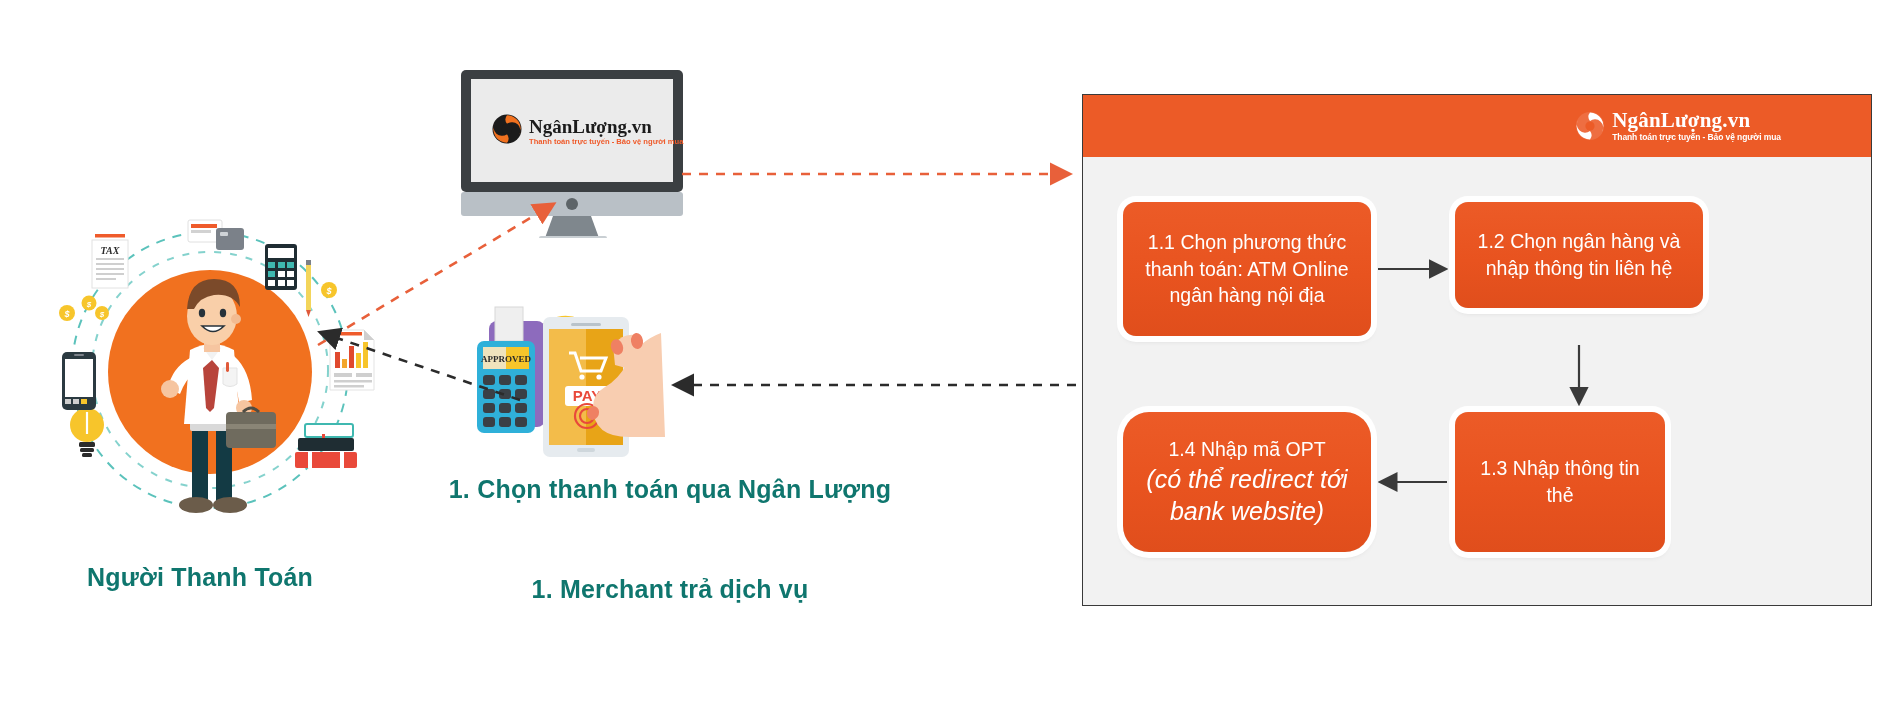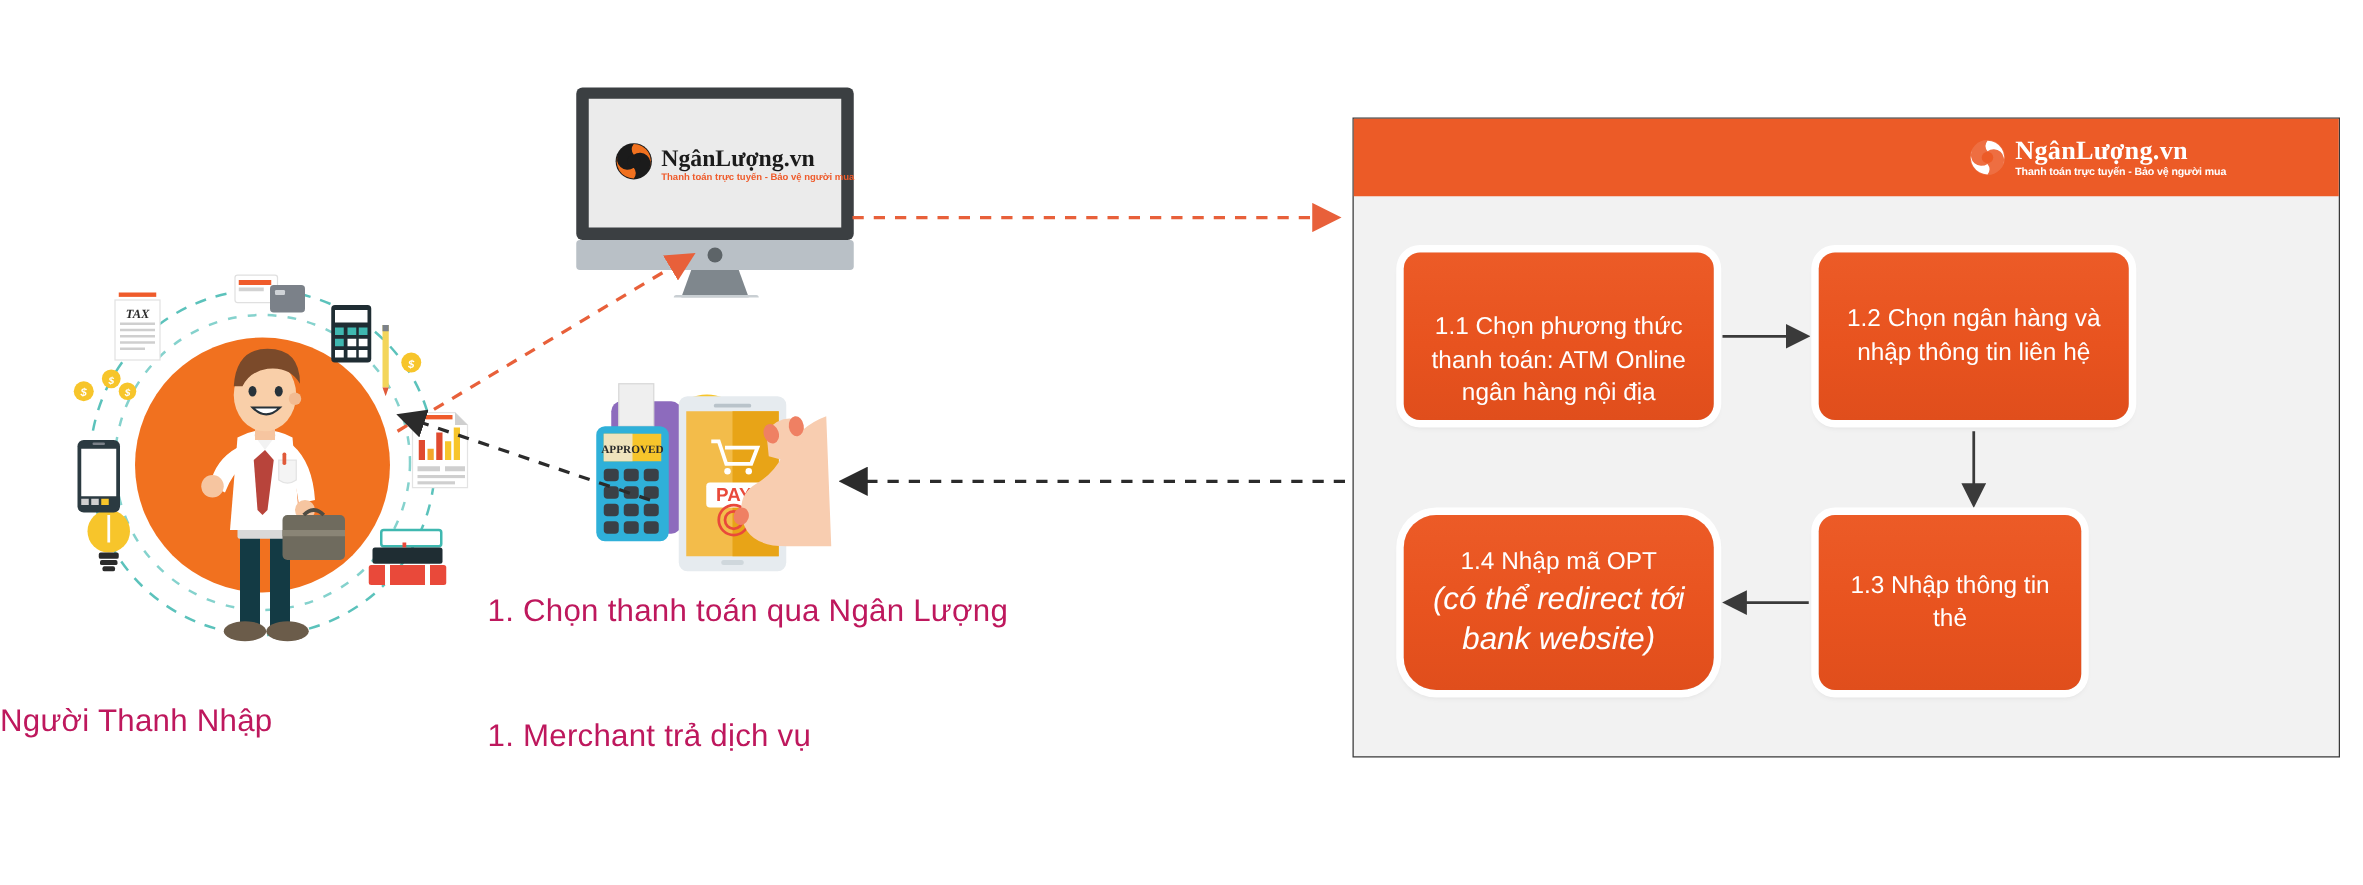--- a/index.html
+++ b/index.html
@@ -18,24 +18,25 @@
 
   
   .abs { position: absolute; }
 
   
   #payer-illustration { left: 40px; top: 212px; width: 340px; height: 310px; font-style: italic; }
   #payer-illustration svg { display: block; }
 
   .caption {
     position: absolute;
+    text-align: center;
     font-family: "Liberation Sans", sans-serif;
     font-size: 25px;
-    color: #be185d;
-    font-weight: 400;
+    color: #0f766e;
+    font-weight: 700;
     white-space: nowrap;
     letter-spacing: .2px;
   }
   #payer-caption { left: 0px; top: 563px; width: 400px; }
   #merchant-caption { left: 390px; top: 475px; width: 560px; }
   #merchant-pay-caption { left: 390px; top: 575px; width: 560px; }
 
   
   #monitor { left: 455px; top: 68px; width: 250px; height: 170px; }
 
@@ -94,22 +95,22 @@
     line-height: 1.36;
     font-weight: 400;
   }
   .flow-box .sub {
     display: block;
     font-style: italic;
     font-size: 25px;
     line-height: 1.3;
   }
 
-  #box-11 { left: 40px;  top: 45px;  width: 248px; height: 134px; align-items: flex-end; }
-  #box-12 { left: 372px; top: 45px;  width: 248px; height: 134px; }
+  #box-11 { left: 40px;  top: 45px;  width: 248px; height: 134px; }
+  #box-12 { left: 372px; top: 45px;  width: 248px; height: 106px; }
   #box-13 { left: 372px; top: 255px; width: 210px; height: 140px; }
   #box-14 { left: 40px;  top: 255px; width: 248px; height: 140px; border-radius: 26px; }
 
   #panel-arrows { position: absolute; left: 0; top: 0; width: 100%; height: 100%; pointer-events: none; }
 </style>
 </head>
 <body>
 
 <div id="canvas">
 
@@ -263,21 +264,21 @@
         <rect x="22" y="140" width="34" height="58" rx="5" fill="#2b3a41"></rect>
         <rect x="25" y="147" width="28" height="38" fill="#ffffff"></rect>
         <rect x="25" y="187" width="6" height="5" fill="#cfcfcf"></rect>
         <rect x="33" y="187" width="6" height="5" fill="#cfcfcf"></rect>
         <rect x="41" y="187" width="6" height="5" fill="#f7c52b"></rect>
         <rect x="34" y="142" width="10" height="2" rx="1" fill="#7b8189"></rect>
       </g>
     </svg>
   </div>
 
-  <div class="caption" id="payer-caption">Người Thanh Nhập</div>
+  <div class="caption" id="payer-caption">Người Thanh Toán</div>
 
   <div class="abs" id="monitor">
     <svg width="250" height="170" viewBox="0 0 250 170" xmlns="http://www.w3.org/2000/svg">
       <rect x="6" y="2" width="222" height="122" rx="5" fill="#3b3f42"></rect>
       <rect x="16" y="11" width="202" height="103" fill="#ebebeb"></rect>
       <rect x="6" y="124" width="222" height="24" rx="3" fill="#b9c0c6"></rect>
       <circle cx="117" cy="136" r="6" fill="#5d6468"></circle>
       <path d="M98 148 h38 l8 22 h-54z" fill="#7f878d"></path>
       <rect x="84" y="168" width="68" height="4" rx="2" fill="#c9cfd3"></rect>
 

